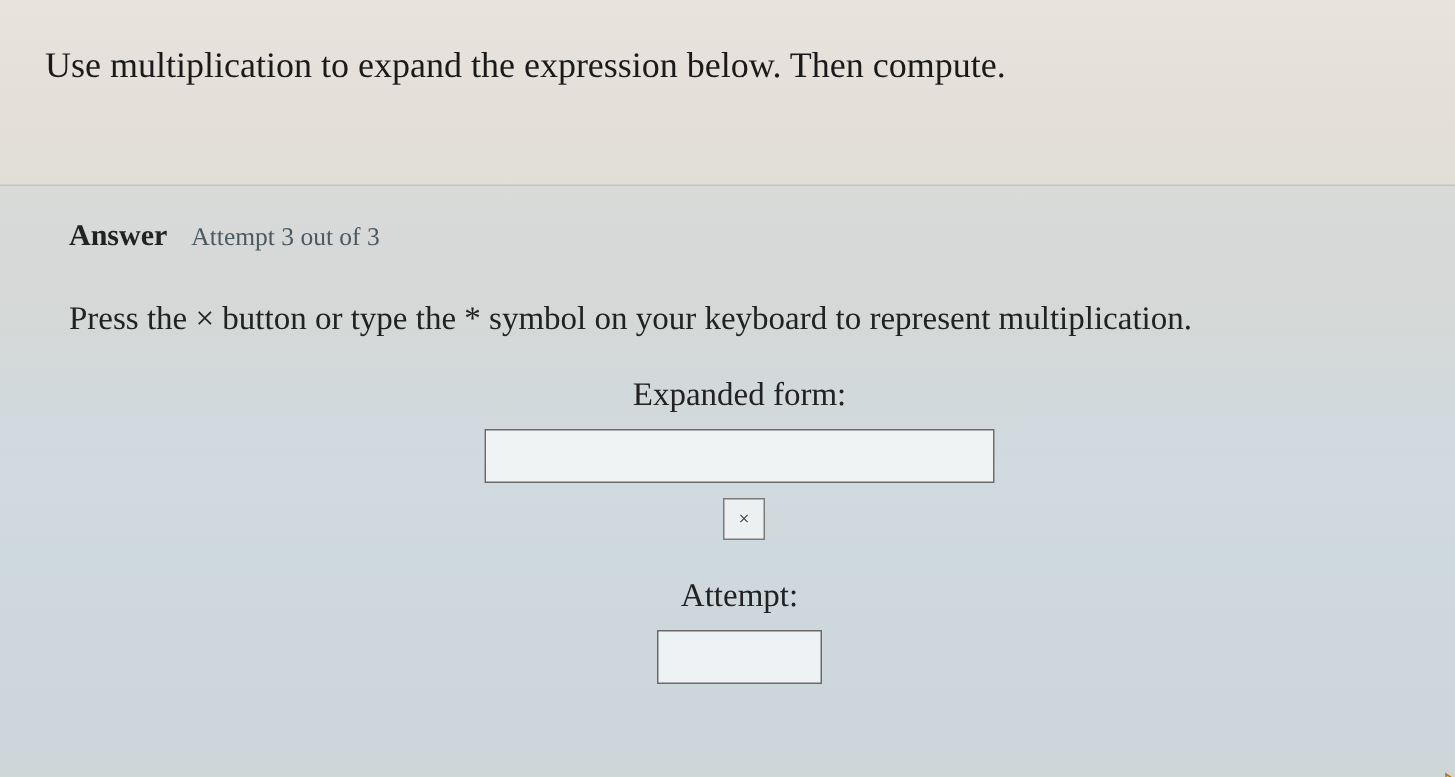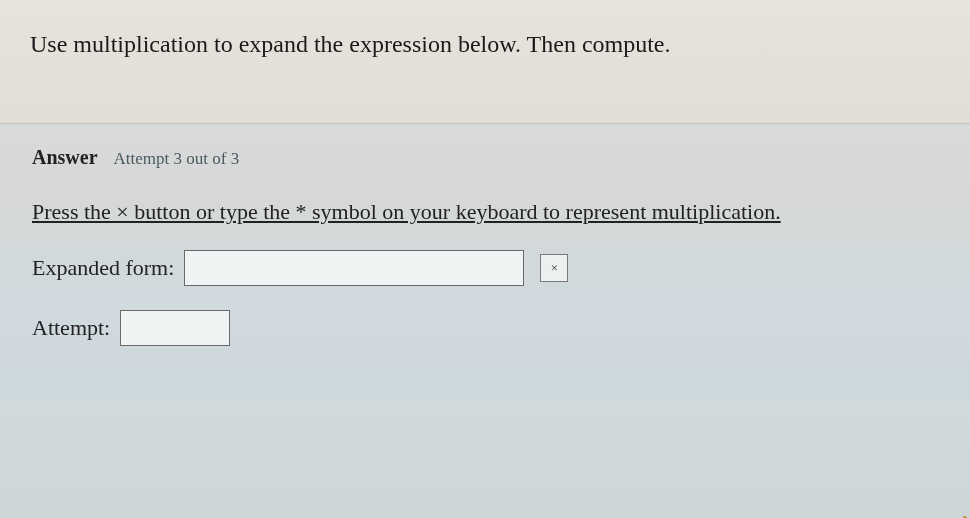--- a/index.html
+++ b/index.html
@@ -24,48 +24,48 @@
       text-align: center;
       font-size: 32px;
       color: #1a1a1a;
       margin-bottom: 40px;
     }
     .expression-display .base { font-size: 32px; }
     .expression-display .exp { font-size: 20px; vertical-align: super; }
     .answer-section {
       background: rgba(200,215,220,0.35);
       border-top: 1px solid rgba(0,0,0,0.1);
-      padding: 22px 30px 30px 32px;
+      padding: 22px 30px 30px 46px;
       position: relative;
     }
     .answer-header {
       margin-bottom: 28px;
     }
     .answer-label {
       font-weight: bold;
       font-size: 20px;
       color: #222;
     }
     .attempt-label {
       font-size: 17px;
       color: #4a5a60;
       margin-left: 12px;
     }
     .hint-text {
       font-size: 22px;
       color: #222;
       line-height: 1.4;
       margin-bottom: 22px;
-      text-decoration: underline;
     }
     .input-row {
       display: flex;
       align-items: center;
       gap: 10px;
       margin-bottom: 24px;
+      flex-direction: column;
     }
     .input-label {
       font-size: 22px;
       color: #222;
     }
     .text-input {
       height: 36px;
       border: 1px solid #6a6a6a;
       background: rgba(245,247,248,0.85);
       font-size: 18px;

